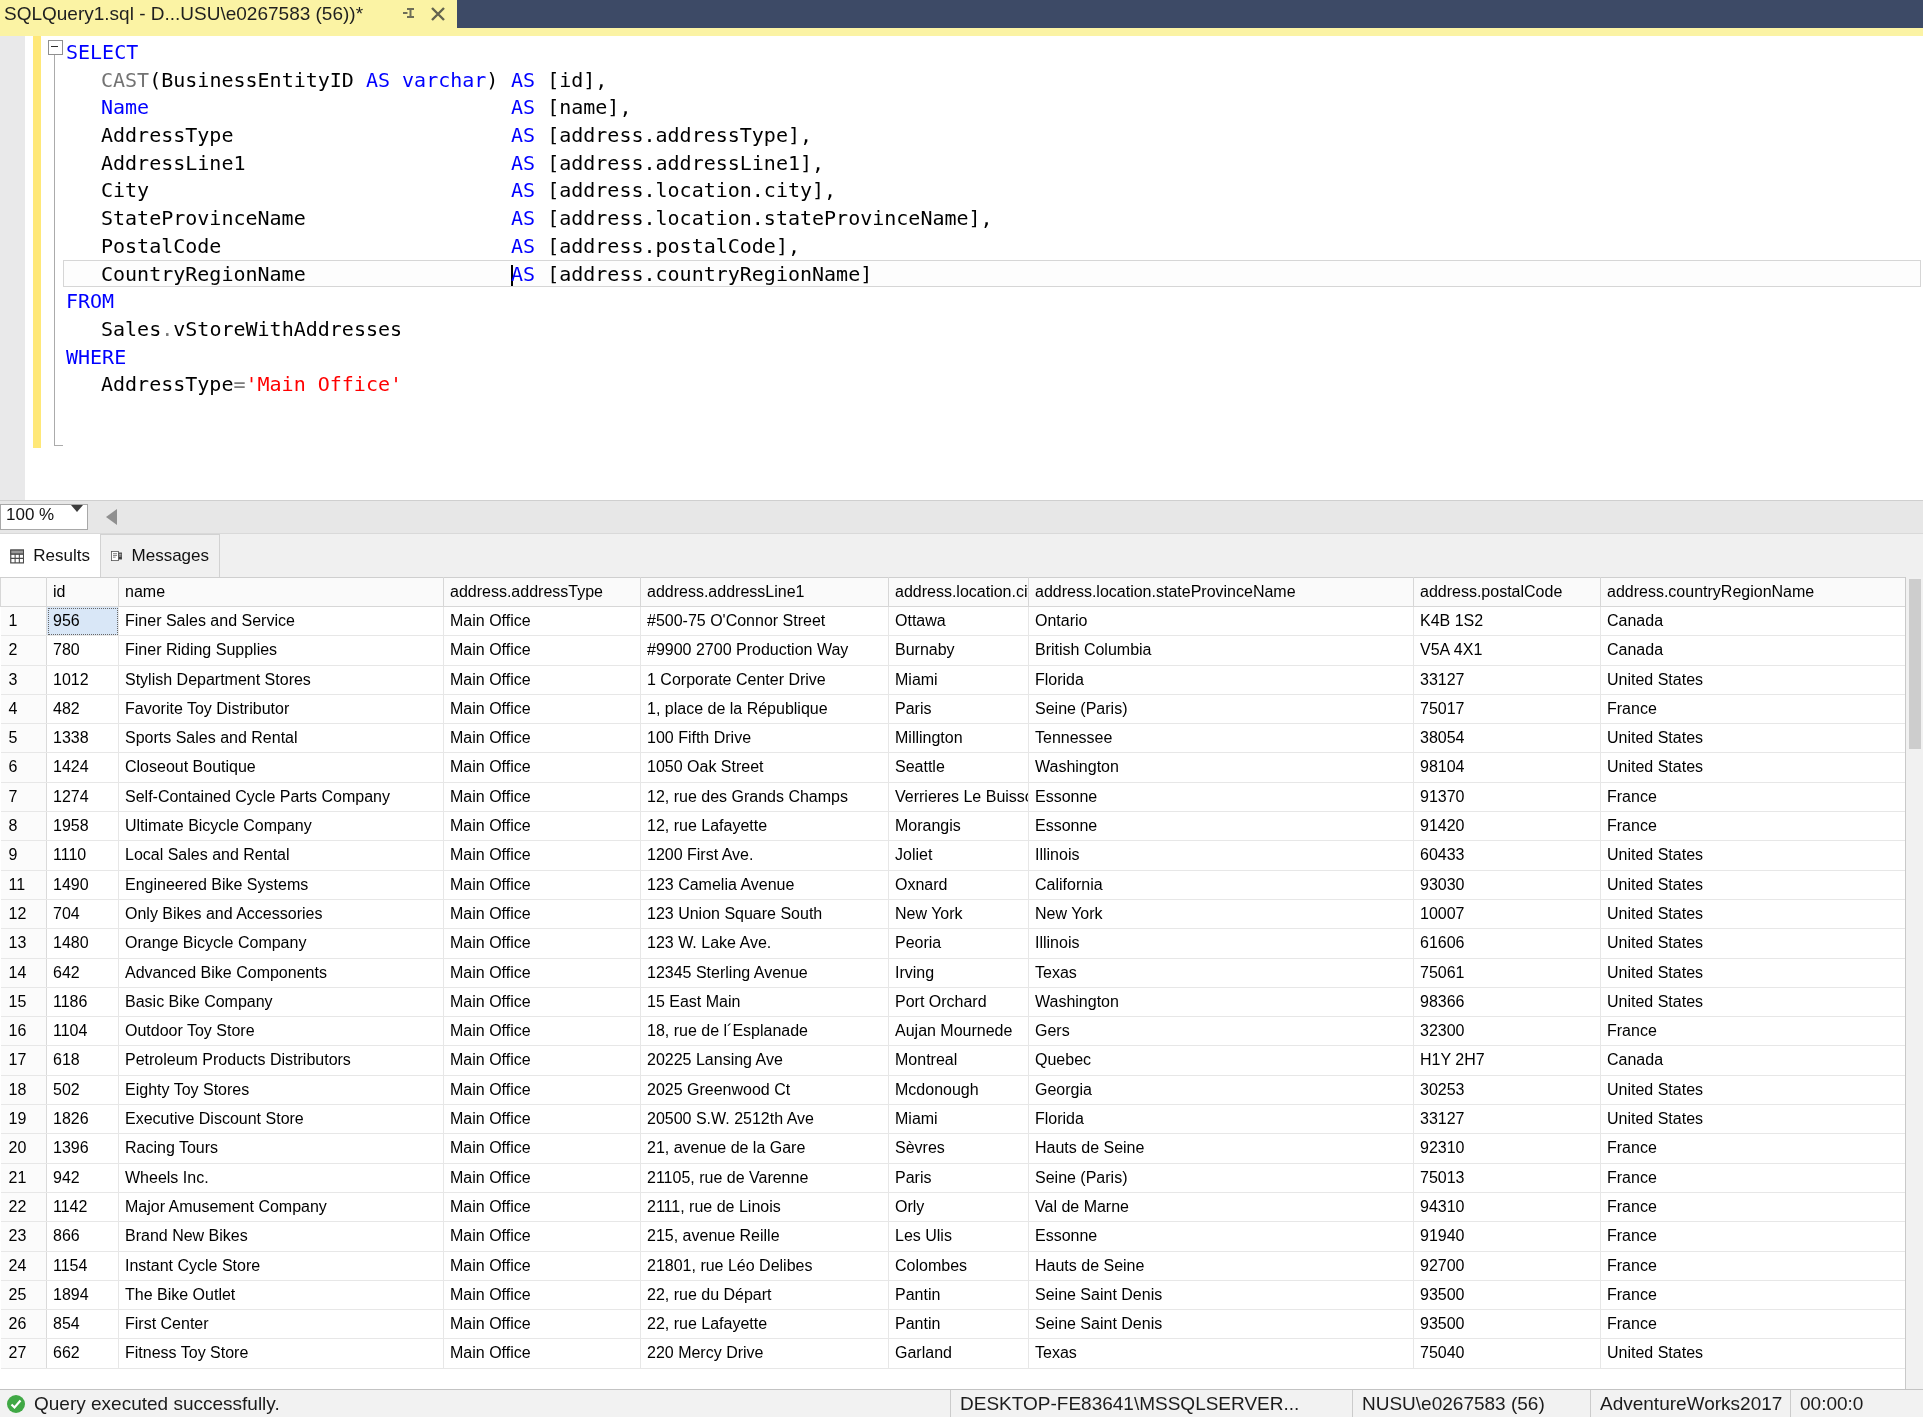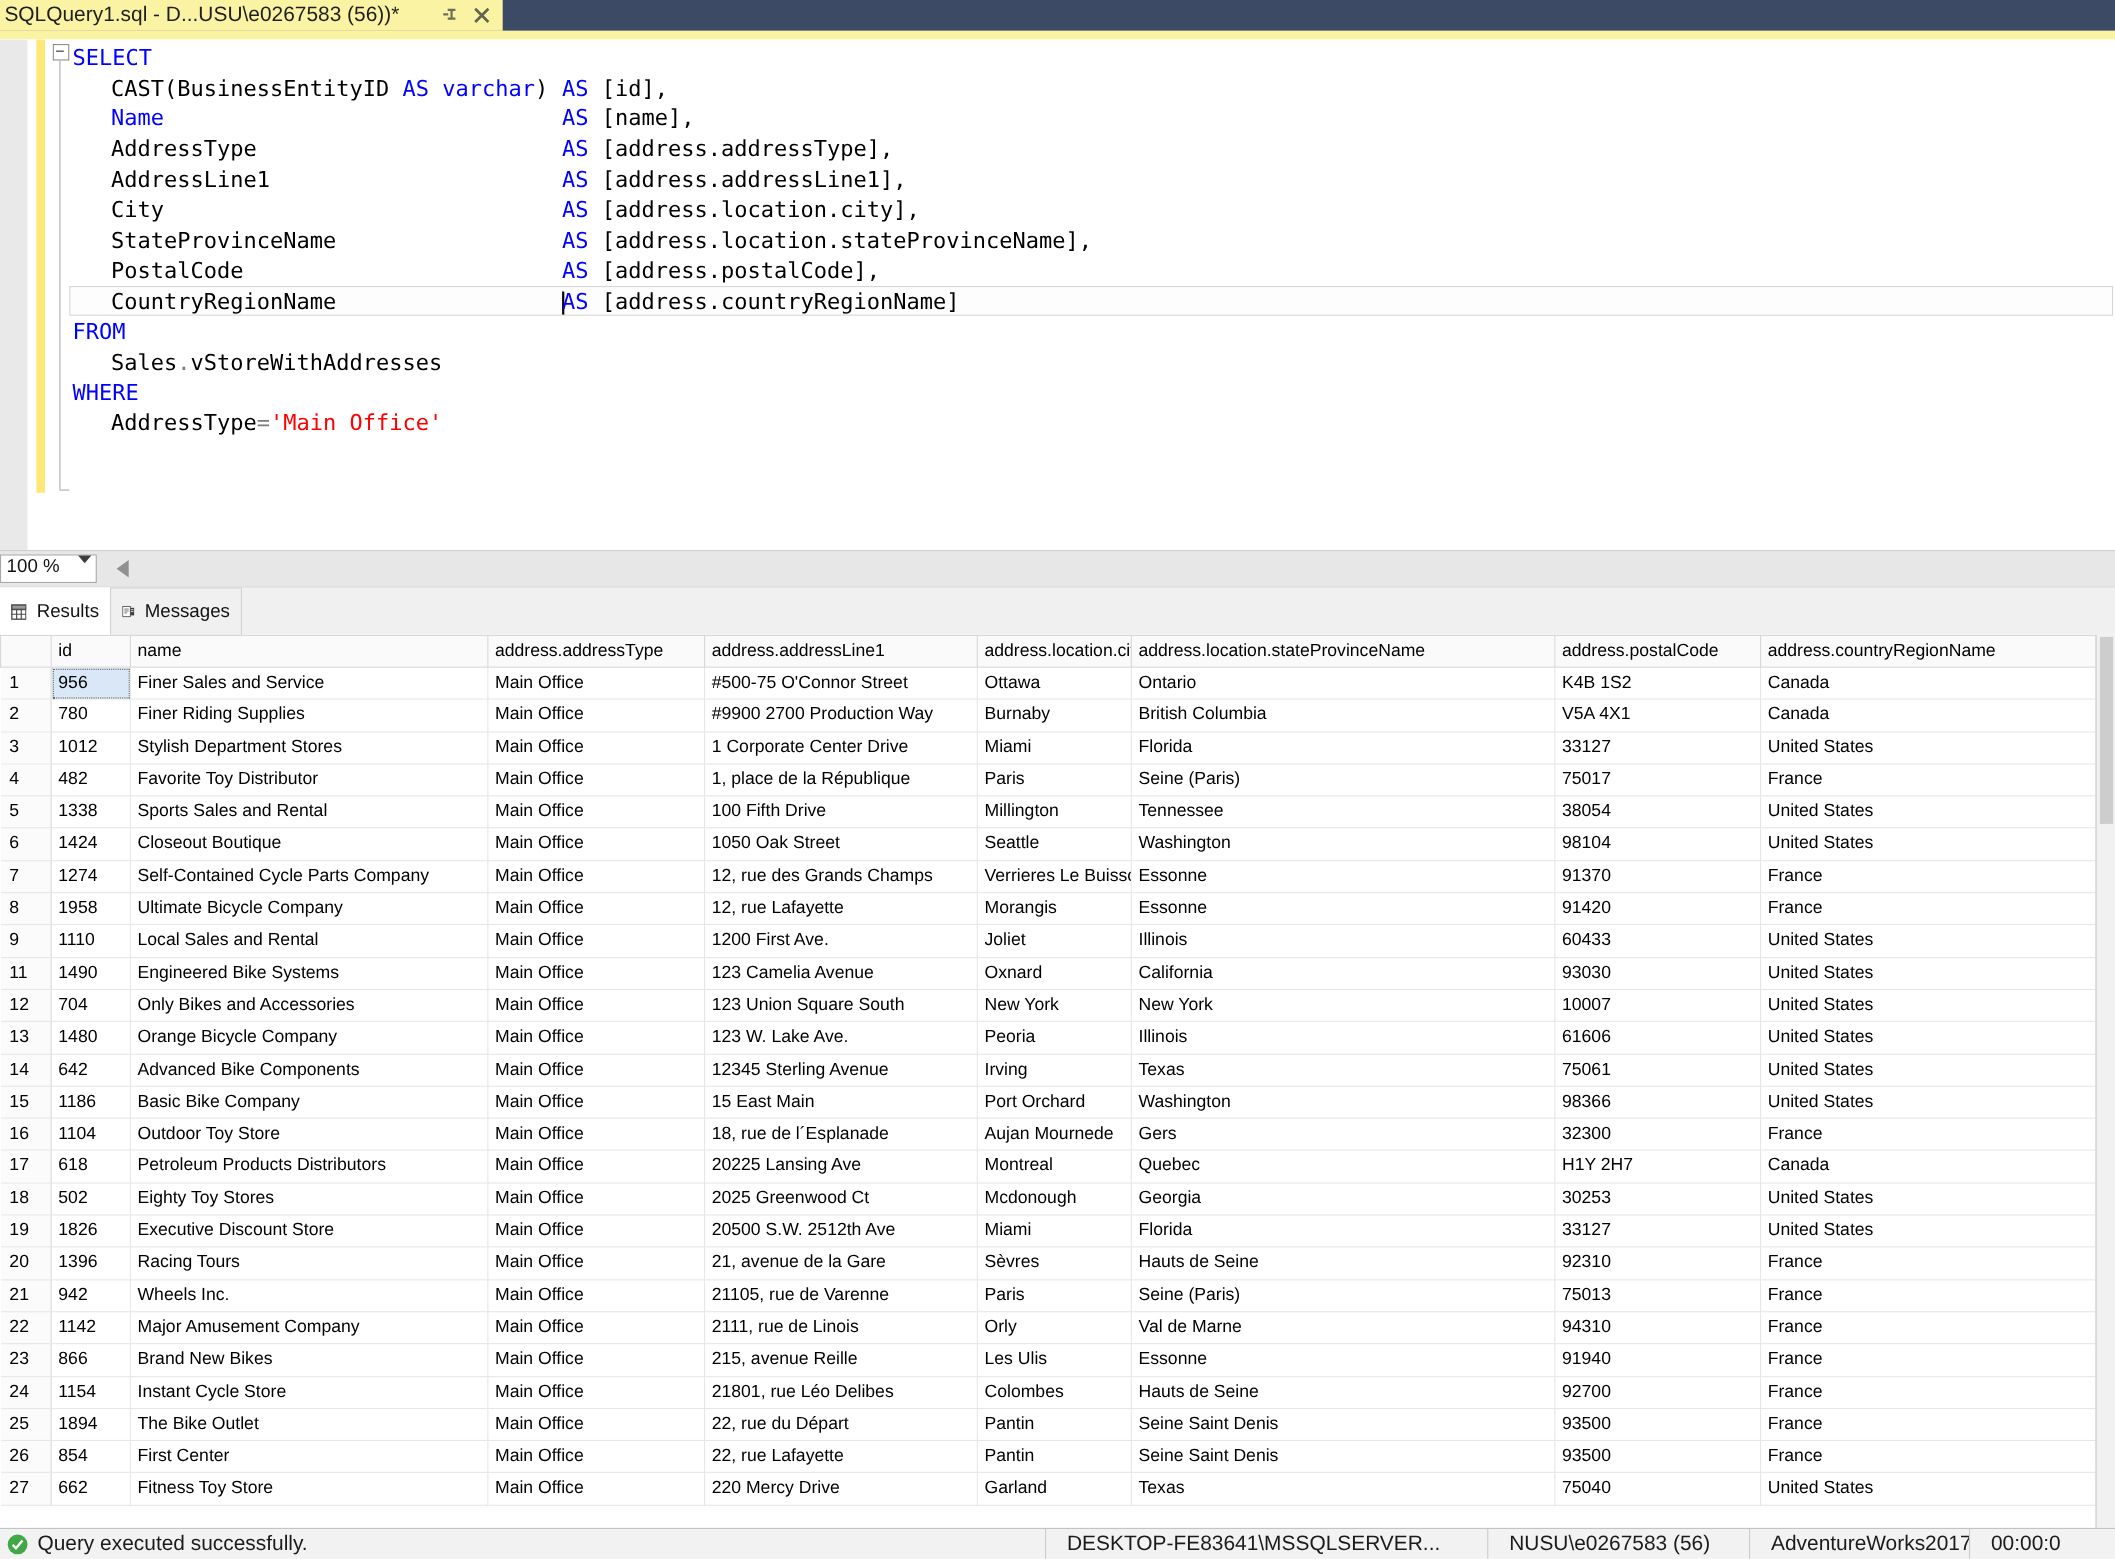--- a/index.html
+++ b/index.html
@@ -21,21 +21,21 @@
   .outline-box::after{content:"";position:absolute;left:2px;top:5px;width:7px;height:1px;background:#2d2d2d;}
   .outline-line{position:absolute;left:54px;top:19px;width:1px;height:390px;background:#ababab;}
   .outline-tick{position:absolute;left:54px;top:409px;width:9px;height:1px;background:#ababab;}
   .code{position:absolute;left:63px;top:2px;width:1858px;font-family:"DejaVu Sans Mono",monospace;font-size:20px;line-height:27.7px;white-space:pre;}
   .code-line{height:27.7px;border:1px solid transparent;box-sizing:border-box;}
   .code-line.indent{padding-left:37px;}
   .code-line.kwline{padding-left:2px;}
   .code-line.current{border-color:#d6d6d6;background:#fdfdfd;}
   .expr{display:inline-block;width:410px;}
   .tok-kw{color:#0000ff;}
-  .tok-fn{color:#000000;}
+  .tok-fn{color:#737373;}
   .tok-id{color:#000;}
   .tok-op{color:#7b7b7b;}
   .tok-str{color:#ff0000;}
   .tok-pl{color:#000;}
   .cursor{display:inline-block;width:2px;height:21px;background:#000;vertical-align:middle;margin-right:-2px;}
 
   
   .hscroll{position:absolute;left:0;top:500px;width:1923px;height:33px;background:#e7e7e7;border-top:1px solid #cfcfcf;box-sizing:border-box;}
   .zoom-combo{position:absolute;left:0;top:3px;width:88px;height:26px;background:#fff;border:1px solid #a8a8a8;box-sizing:border-box;display:flex;}
   .zoom-combo .val{font-size:17px;color:#111;padding-left:5px;flex:1;}
@@ -56,21 +56,21 @@
   .grid td{height:28.3px;line-height:28.3px;border-right:1px solid #e7e7e7;border-bottom:1px solid #e7e7e7;padding:0 0 0 6px;white-space:nowrap;overflow:hidden;}
   .grid td.rownum{background:#fbfbfb;border-right:1px solid #dadada;padding-left:8px;}
   .grid td.selected{background:#d9e7f7;outline:1px dotted #686868;outline-offset:-2px;}
   .vscroll{position:absolute;left:1905px;top:577px;width:18px;height:812px;background:#f1f1f1;border-left:1px solid #c9c9c9;box-sizing:border-box;}
   .vthumb{margin:2px auto 0 auto;width:12px;height:170px;background:#cdcdcd;}
 
   
   .statusbar{position:absolute;left:0;top:1389px;width:1923px;height:28px;background:#f2f2f2;border-top:1px solid #c3c3c3;box-sizing:border-box;font-size:19px;color:#1b1b1b;}
   .status-left{position:absolute;left:6px;top:0;height:100%;display:flex;align-items:center;gap:8px;}
   .status-right{position:absolute;left:950px;top:0;height:100%;display:flex;}
-  .seg{border-left:1px solid #cbcbcb;display:flex;align-items:center;padding-left:19px;box-sizing:border-box;white-space:nowrap;overflow:hidden;}
+  .seg{border-left:1px solid #cbcbcb;display:flex;align-items:center;padding-left:9px;box-sizing:border-box;white-space:nowrap;overflow:hidden;}
   .seg.s1{width:402px;}
   .seg.s2{width:238px;}
   .seg.s3{width:200px;}
   .seg.s4{width:133px;}
 </style>
 </head>
 <body>
 
 <div class="screen">
 

